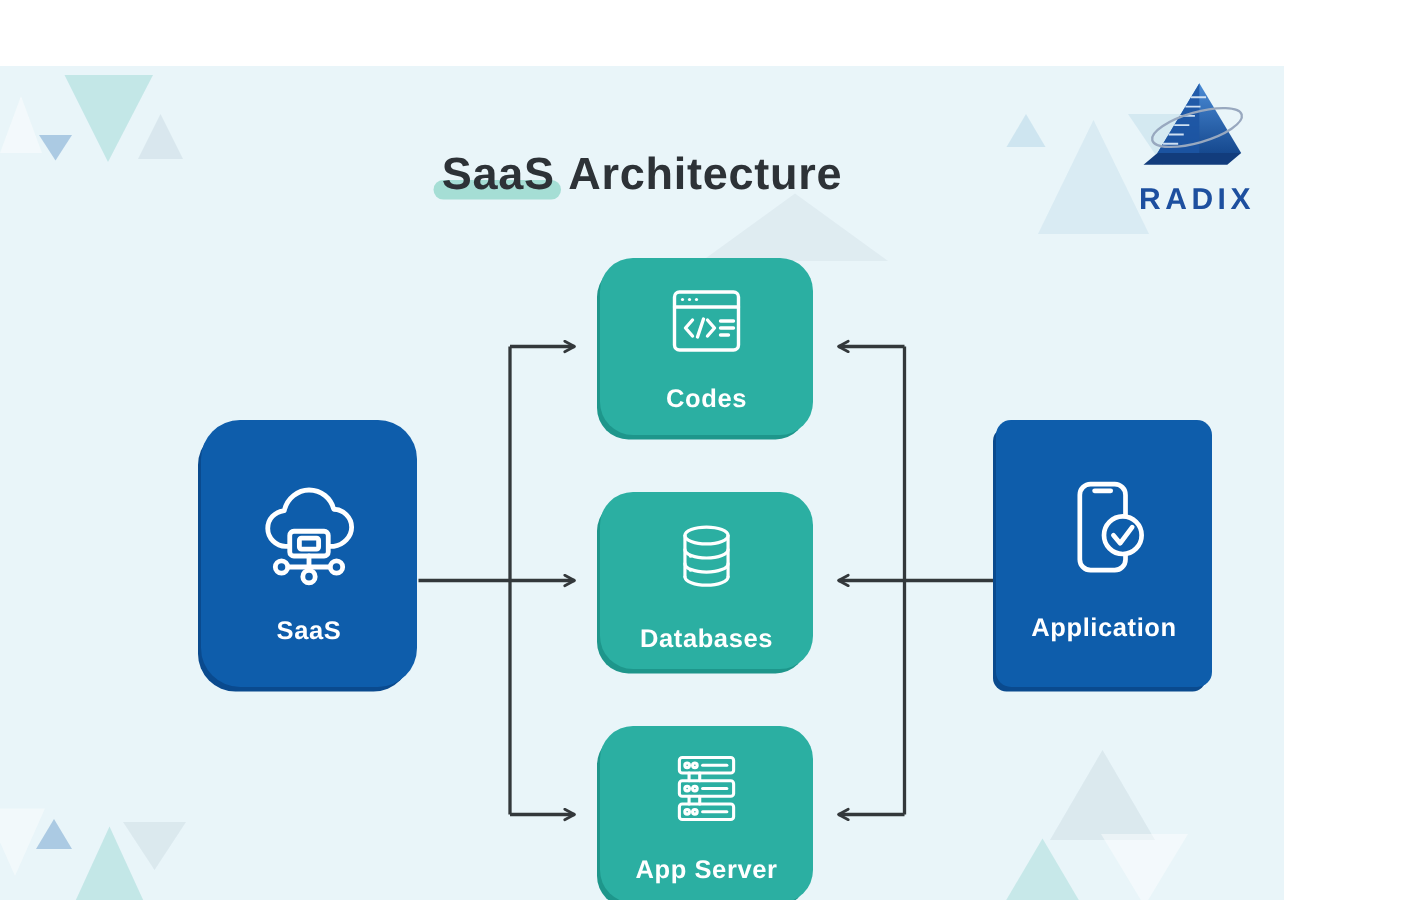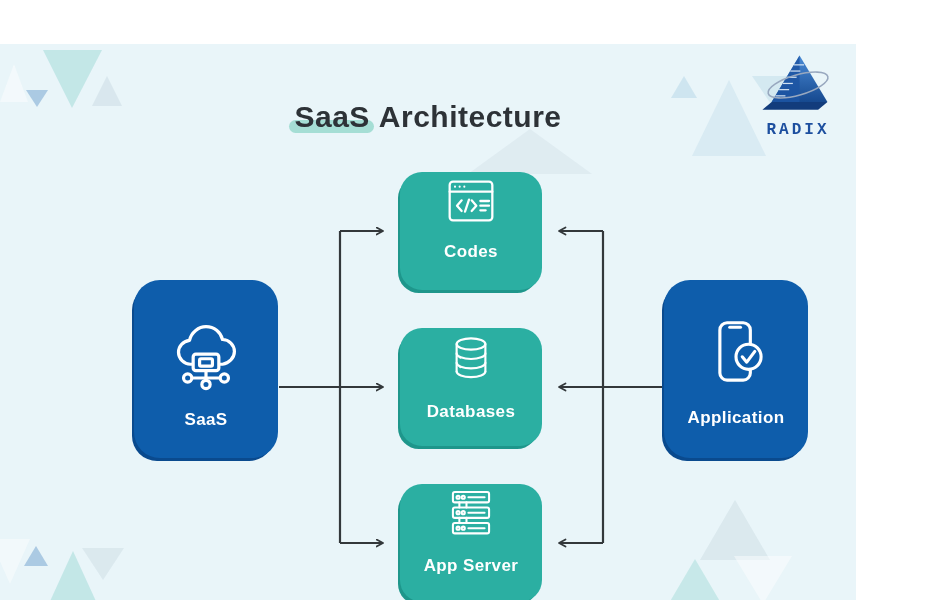--- a/index.html
+++ b/index.html
@@ -18,29 +18,29 @@
   .bg-triangles{position:absolute;inset:0;z-index:0;pointer-events:none;}
   .connectors{position:absolute;inset:0;z-index:1;pointer-events:none;}
 
   .page-title{position:absolute;left:0;right:0;top:56px;text-align:center;z-index:2;
     font-size:30px;font-weight:700;color:var(--title-text);letter-spacing:.5px;}
   .page-title .hl{position:relative;z-index:0;margin-right:9px;}
   .page-title .hl::after{content:"";position:absolute;left:-5px;right:-4px;bottom:0px;height:13px;
     background:var(--highlight);border-radius:7px;z-index:-1;}
 
   .logo{position:absolute;top:10px;right:6px;width:104px;text-align:center;z-index:2;}
-  .logo-word{font-family:Liberation Mono, monospace;font-weight:700;font-size:16px;
+  .logo-word{font-family:Liberation Sans, sans-serif;font-weight:700;font-size:20px;
     letter-spacing:3px;color:var(--logo-blue);margin-top:1px;}
 
   .node{position:absolute;z-index:2;display:flex;flex-direction:column;align-items:center;color:#fff;}
   .node .label{font-weight:700;font-size:17px;letter-spacing:.4px;}
   .node.blue{background:var(--primary-blue);border-radius:26px;box-shadow:-3px 4px 0 -1px #0a4a8e;
     padding-top:32px;gap:6px;}
   .node.teal{background:var(--teal);border-radius:22px;box-shadow:-3px 4px 0 -1px #1e968b;
-    gap:8px;}
+    padding-top:13px;gap:8px;}
 
   .footer{position:absolute;top:562px;right:16px;z-index:2;font-size:15px;color:#3a4146;letter-spacing:.3px;}
 </style>
 </head>
 <body>
 
 <div class="canvas">
 
   <svg class="bg-triangles" width="942" height="600" viewBox="0 0 942 600">
 
@@ -179,21 +179,21 @@
         <path d="M25,68 A23,9 0 0 0 71,68"></path>
         <path d="M25,39 A23,9 0 0 0 71,39"></path>
         <path d="M25,54 A23,9 0 0 0 71,54"></path>
         <circle cx="31" cy="46" r="1.7" fill="#fff" stroke="none"></circle>
         <circle cx="31" cy="61" r="1.7" fill="#fff" stroke="none"></circle>
       </svg>
     </span>
     <div class="label">Databases</div>
   </div>
 
-  <div class="node blue" style="left:664px;top:236px;width:144px;height:178px;">
+  <div class="node blue" style="left:664px;top:236px;width:144px;height:178px;border-radius:10px;">
     <span>
       <svg width="86" height="86" viewBox="0 0 96 96" fill="none" stroke="#fff" stroke-width="3.5" stroke-linecap="round" stroke-linejoin="round">
         <rect x="30" y="12" width="34" height="64" rx="8"></rect>
         <line x1="41" y1="17" x2="53" y2="17"></line>
         <circle cx="62" cy="50" r="14" fill="#0e5dab"></circle>
         <polyline points="55,50 60,56 69,44"></polyline>
       </svg>
     </span>
     <div class="label">Application</div>
   </div>

